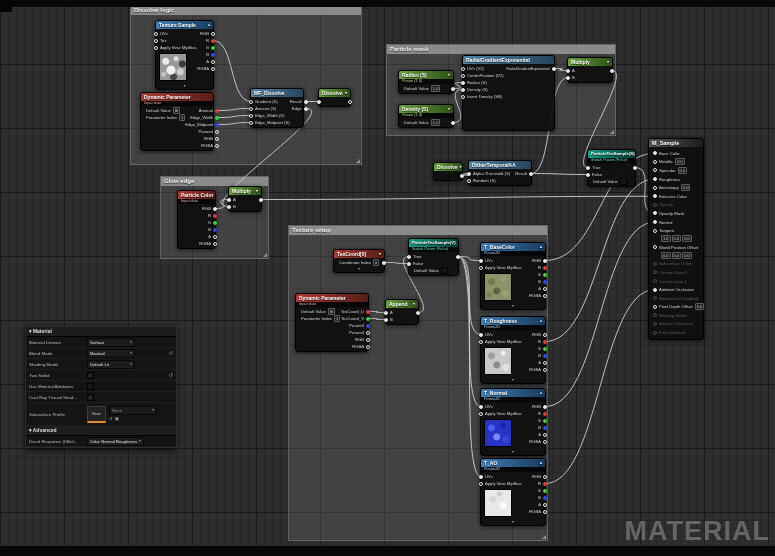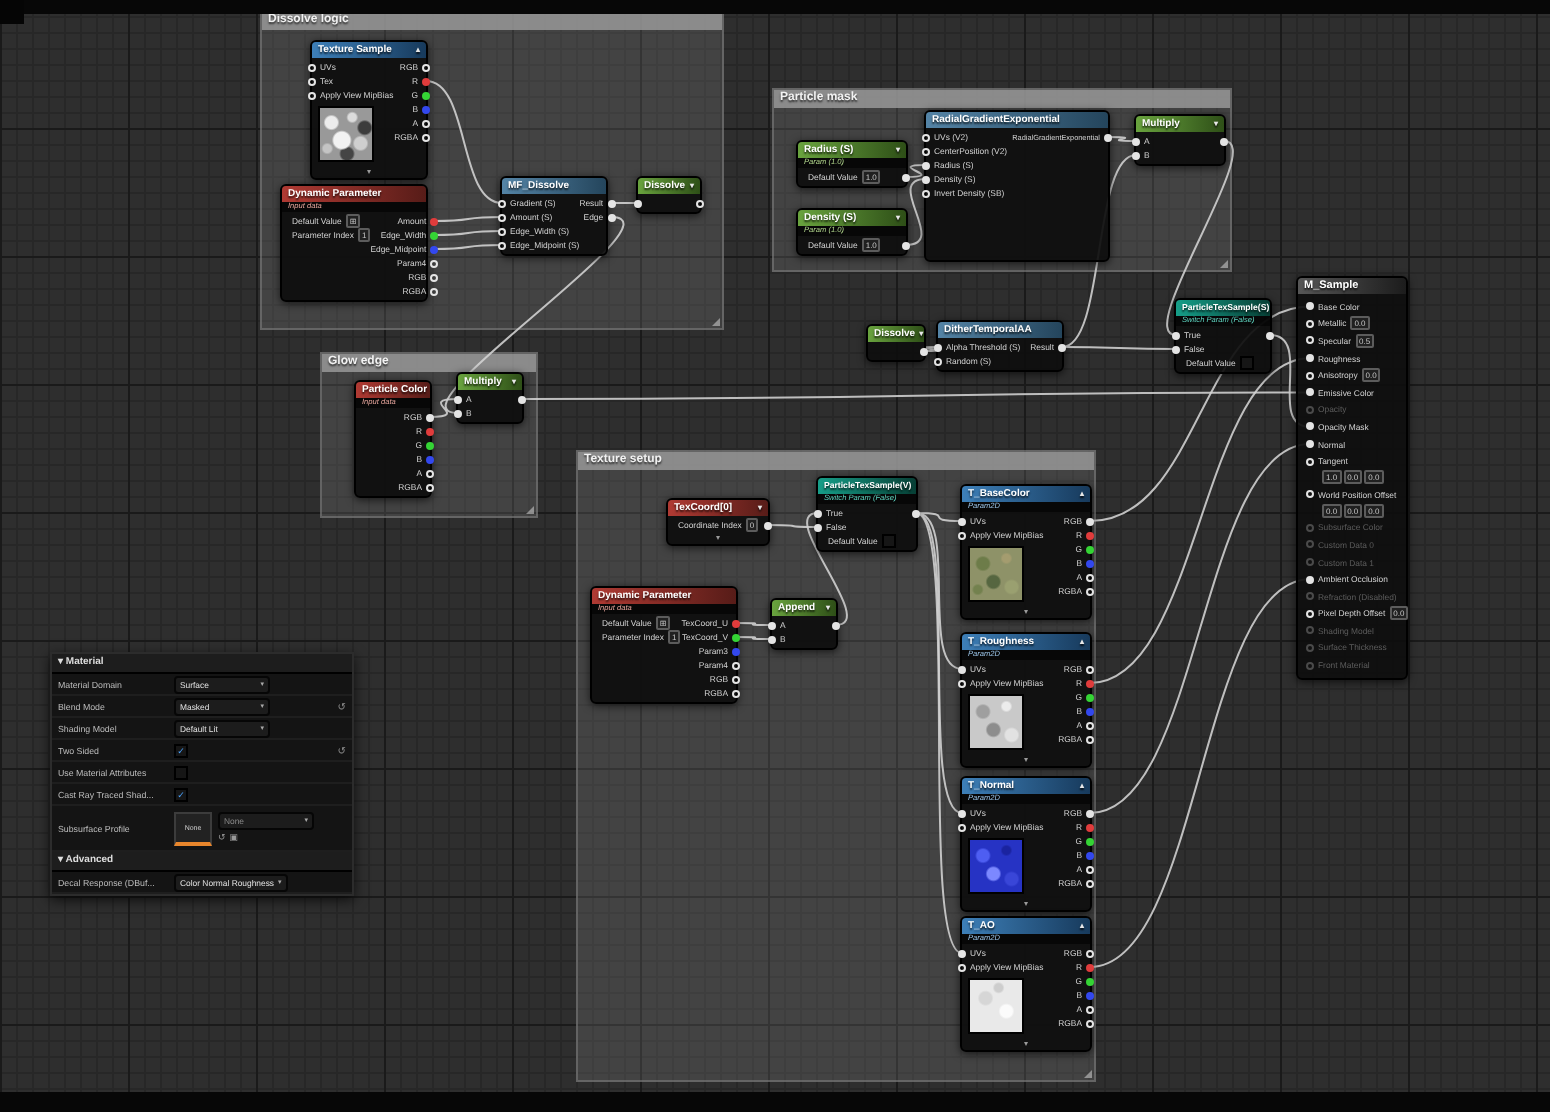--- a/index.html
+++ b/index.html
@@ -1013,16 +1013,17 @@
       <div class="drow">
         <span class="dlabel">Decal Response (DBuf...</span>
         <div class="dctl">
           <div class="dd">
             <span class="val">Color Normal Roughness</span>
             <span class="dchev">▾</span>
           </div>
         </div>
       </div>
     </div>
+  <span class="watermark">MATERIAL</span>
   <div class="topbar"></div>
   <div class="bottombar"></div>
   <div class="corner"></div>
 </div>
 
 </body></html>

